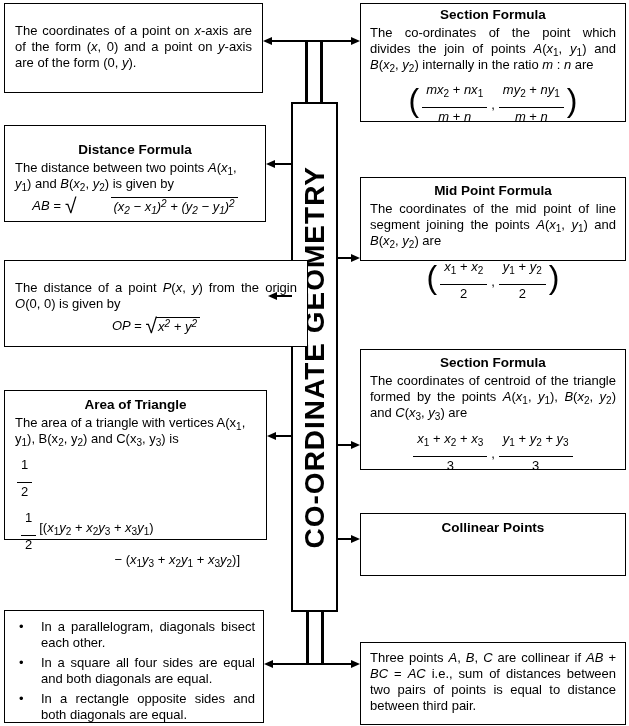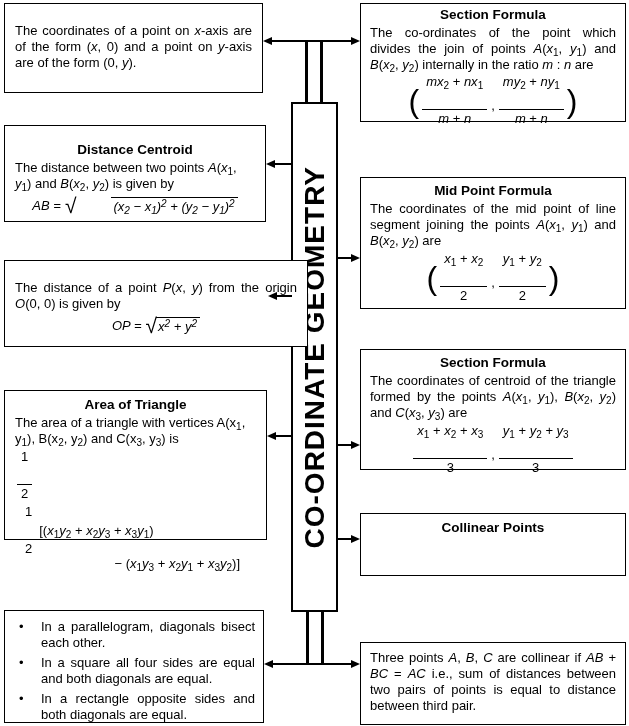--- a/index.html
+++ b/index.html
@@ -14,21 +14,21 @@
 
   sub { font-size:10px; vertical-align:-3px; line-height:0; }
   sup { font-size:10px; vertical-align:4px; line-height:0; }
 
   
   .formula { display:flex; justify-content:center; align-items:center; margin-top:3px; font-style:normal; }
   .lhs { font-style:italic; margin-right:4px; }
   .sqrt-glyph { font-size:21px; line-height:1; margin-right:-1px; font-style:normal; }
   .radicand { border-top:1.5px solid #000; padding:1px 3px 0 2px; }
   .frac { display:inline-block; text-align:center; vertical-align:middle; margin:0 2px; }
-  .frac .num { display:block; border-bottom:1.5px solid #000; padding:0 4px 19px; }
+  .frac .num { display:block; border-bottom:1.5px solid #000; padding:0 4px 9px;margin-top:8px; }
   .frac .den { display:block; padding-top:1px; }
   .bigparen { font-size:32px; font-weight:normal; line-height:1; margin:0 1px; }
   .fcomma { align-self:center; margin:10px 2px 0; }
 
   
   .center-box { position:absolute; left:291px; top:102px; width:47px; height:510px;
                 border:2px solid #000; background:#fff; display:flex; align-items:center; justify-content:center; }
   .center-title { writing-mode:vertical-rl; transform:rotate(180deg); font-weight:bold;
                   font-size:28px; letter-spacing:1px; white-space:nowrap; }
 
@@ -55,21 +55,21 @@
 
   <div class="center-box">
     <div class="center-title">CO-ORDINATE GEOMETRY</div>
   </div>
 
   <div class="box pad" style="left:4px; top:3px; width:259px; height:90px;">
     <div class="just" style="padding-top:3px;">The coordinates of a point on <i>x</i>-axis are of the form (<i>x</i>, 0) and a point on <i>y</i>-axis are of the form (0, <i>y</i>).</div>
   </div>
 
   <div class="box pad" style="left:4px; top:125px; width:262px; height:97px;">
-    <div class="title">Distance Centroid</div>
+    <div class="title">Distance Formula</div>
     <div>The distance between two points <i>A</i>(<i>x</i><sub>1</sub>, <i>y</i><sub>1</sub>) and <i>B</i>(<i>x</i><sub>2</sub>, <i>y</i><sub>2</sub>) is given by</div>
     <div class="formula">
       <span class="lhs">AB =</span>
       <span class="sqrt-glyph">√</span>
       <span class="radicand" style="font-style:italic;margin-left:36px;">(<i>x</i><sub>2</sub> − <i>x</i><sub>1</sub>)<sup>2</sup> + (<i>y</i><sub>2</sub> − <i>y</i><sub>1</sub>)<sup>2</sup></span>
     </div>
   </div>
 
   <div class="box pad" style="left:4px; top:260px; width:304px; height:87px;">
     <div class="just" style="padding-top:3px;">The distance of a point <i>P</i>(<i>x</i>, <i>y</i>) from the origin <i>O</i>(0, 0) is given by</div>
@@ -127,21 +127,21 @@
       </span>
       <span class="fcomma">,</span>
       <span class="frac">
         <span class="num"><i>my</i><sub>2</sub> + <i>ny</i><sub>1</sub></span>
         <span class="den"><i>m</i> + <i>n</i></span>
       </span>
       <span class="bigparen">)</span>
     </div>
   </div>
 
-  <div class="box" style="left:360px; top:177px; width:266px; height:132px; padding:5px 9px;">
+  <div class="box" style="left:360px; top:177px; width:266px; height:84px; padding:5px 9px;">
     <div class="title">Mid Point Formula</div>
     <div class="just">The coordinates of the mid point of line segment joining the points <i>A</i>(<i>x</i><sub>1</sub>, <i>y</i><sub>1</sub>) and <i>B</i>(<i>x</i><sub>2</sub>, <i>y</i><sub>2</sub>) are</div>
     <div class="formula" style="margin-top:2px;">
       <span class="bigparen">(</span>
       <span class="frac">
         <span class="num"><i>x</i><sub>1</sub> + <i>x</i><sub>2</sub></span>
         <span class="den">2</span>
       </span>
       <span class="fcomma">,</span>
       <span class="frac">

